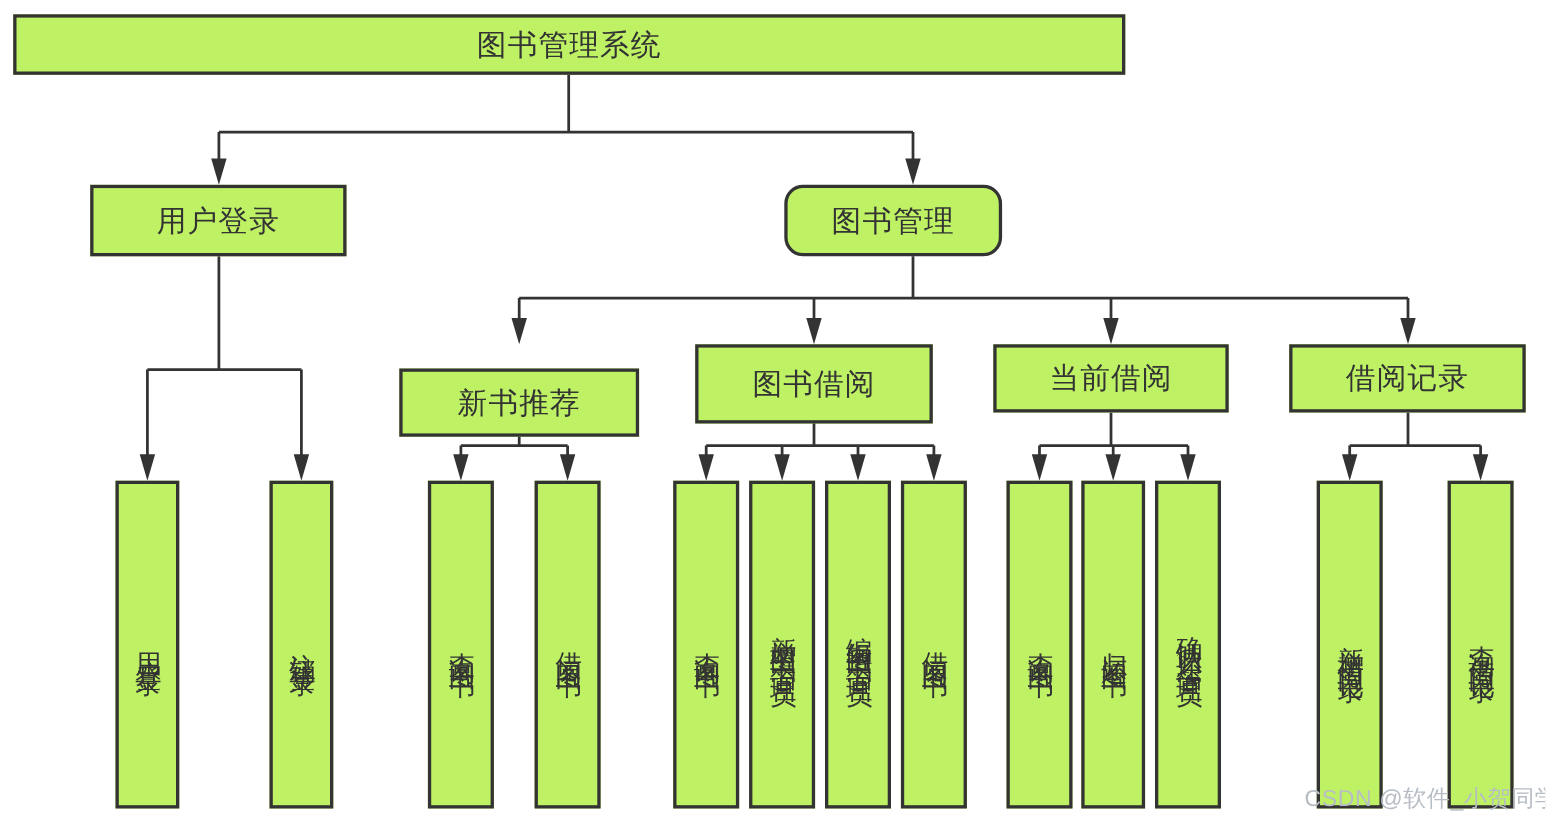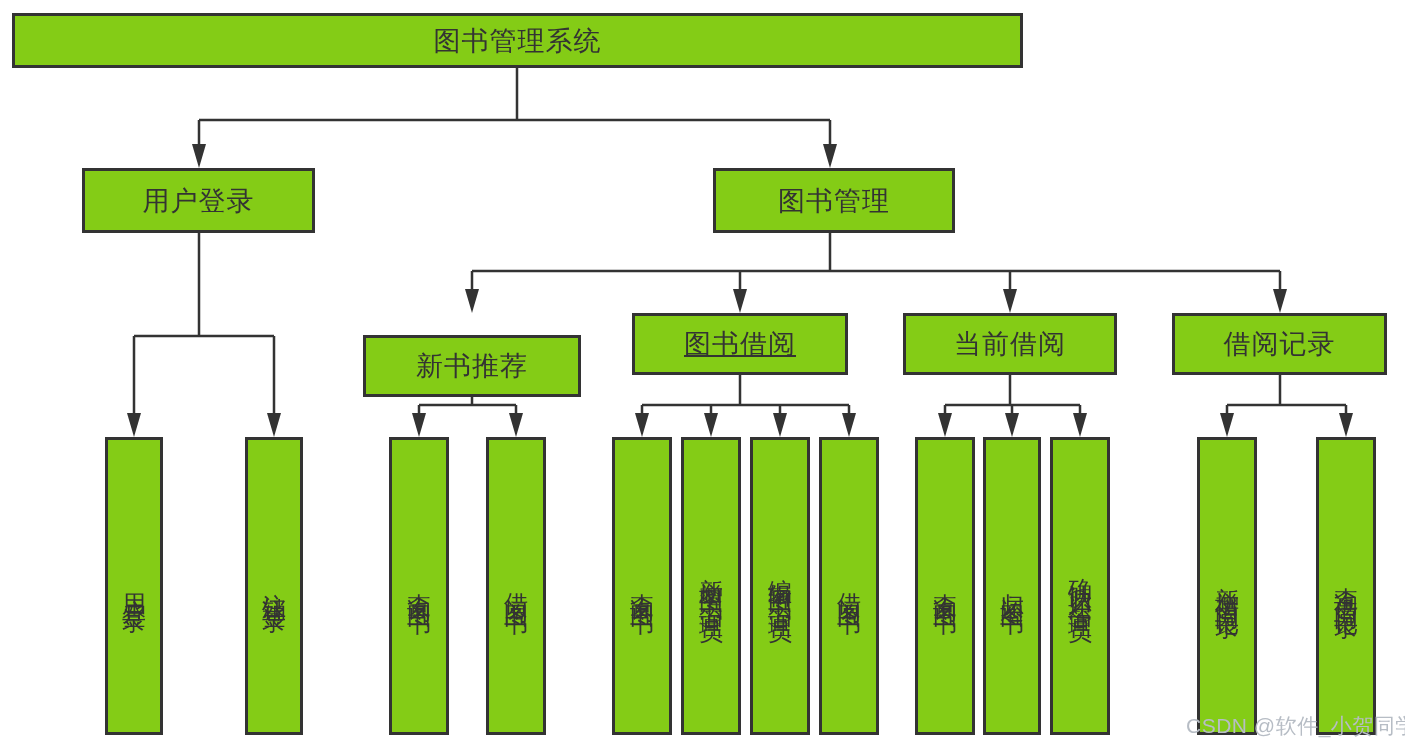--- a/index.html
+++ b/index.html
@@ -17,21 +17,21 @@
   }
   .connectors {
     position: absolute;
     left: 0; top: 0;
     width: 1405px; height: 747px;
     pointer-events: none;
   }
   .node {
     position: absolute;
     box-sizing: border-box;
-    background: #84cc16;
+    background: #bef264;
     border: 3px solid #333333;
     display: flex;
     align-items: center;
     justify-content: center;
     color: #333333;
   }
   .h-node { font-size: 27px; letter-spacing: 1px; white-space: nowrap; }
   .v-node { font-size: 24px; }
   .v-node .vtext {
     writing-mode: vertical-rl;
@@ -95,28 +95,28 @@
     </g>
   </svg>
 
   <div class="node h-node" style="left:12px; top:13px; width:1011px; height:55px;">
     <span>图书管理系统</span>
   </div>
 
   <div class="node h-node" style="left:82px; top:168px; width:233px; height:65px;">
     <span>用户登录</span>
   </div>
-  <div class="node h-node" style="left:713px; top:168px; width:242px; height:65px;">
+  <div class="node h-node" style="left:713px; top:168px; width:198px; height:65px;border-radius:17px;">
     <span>图书管理</span>
   </div>
 
   <div class="node h-node" style="left:363px; top:313px; width:218px; height:62px;margin-top:22px;">
     <span>新书推荐</span>
   </div>
-  <div class="node h-node" style="left:632px; top:313px; width:216px; height:62px;text-decoration:underline;">
+  <div class="node h-node" style="left:632px; top:313px; width:216px; height:72px;">
     <span>图书借阅</span>
   </div>
   <div class="node h-node" style="left:1172px; top:313px; width:215px; height:62px;">
     <span>借阅记录</span>
   </div>
   <div class="node h-node" style="left:903px; top:313px; width:214px; height:62px;">
     <span>当前借阅</span>
   </div>
 
   <div class="node v-node" style="left:105px; top:437px; width:58px; height:298px;">

